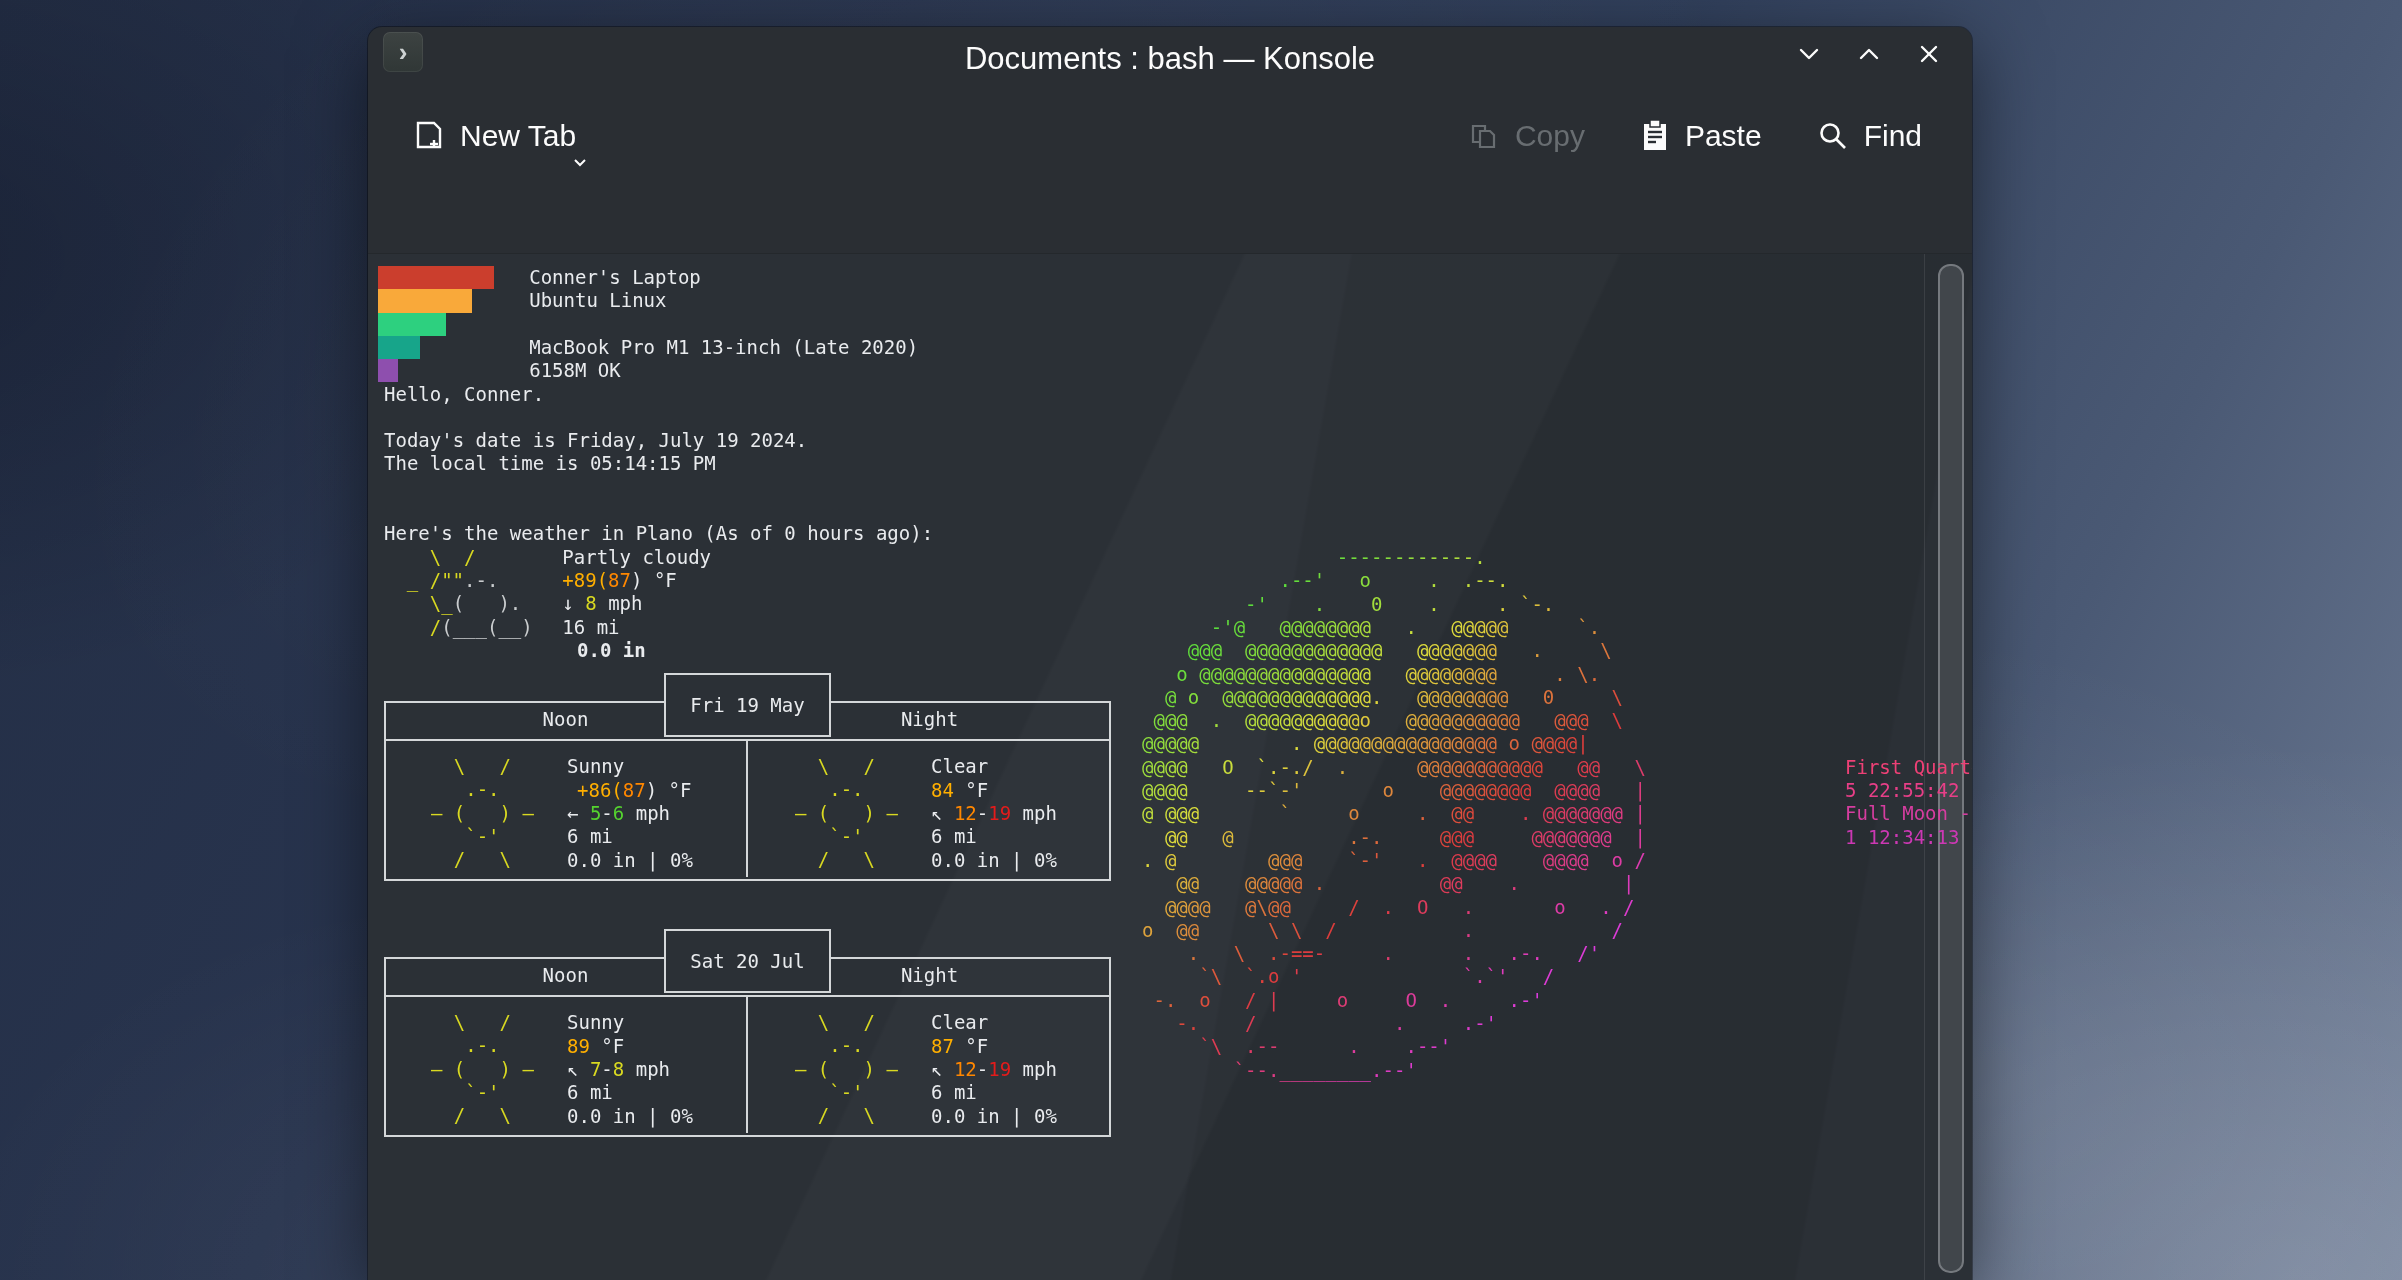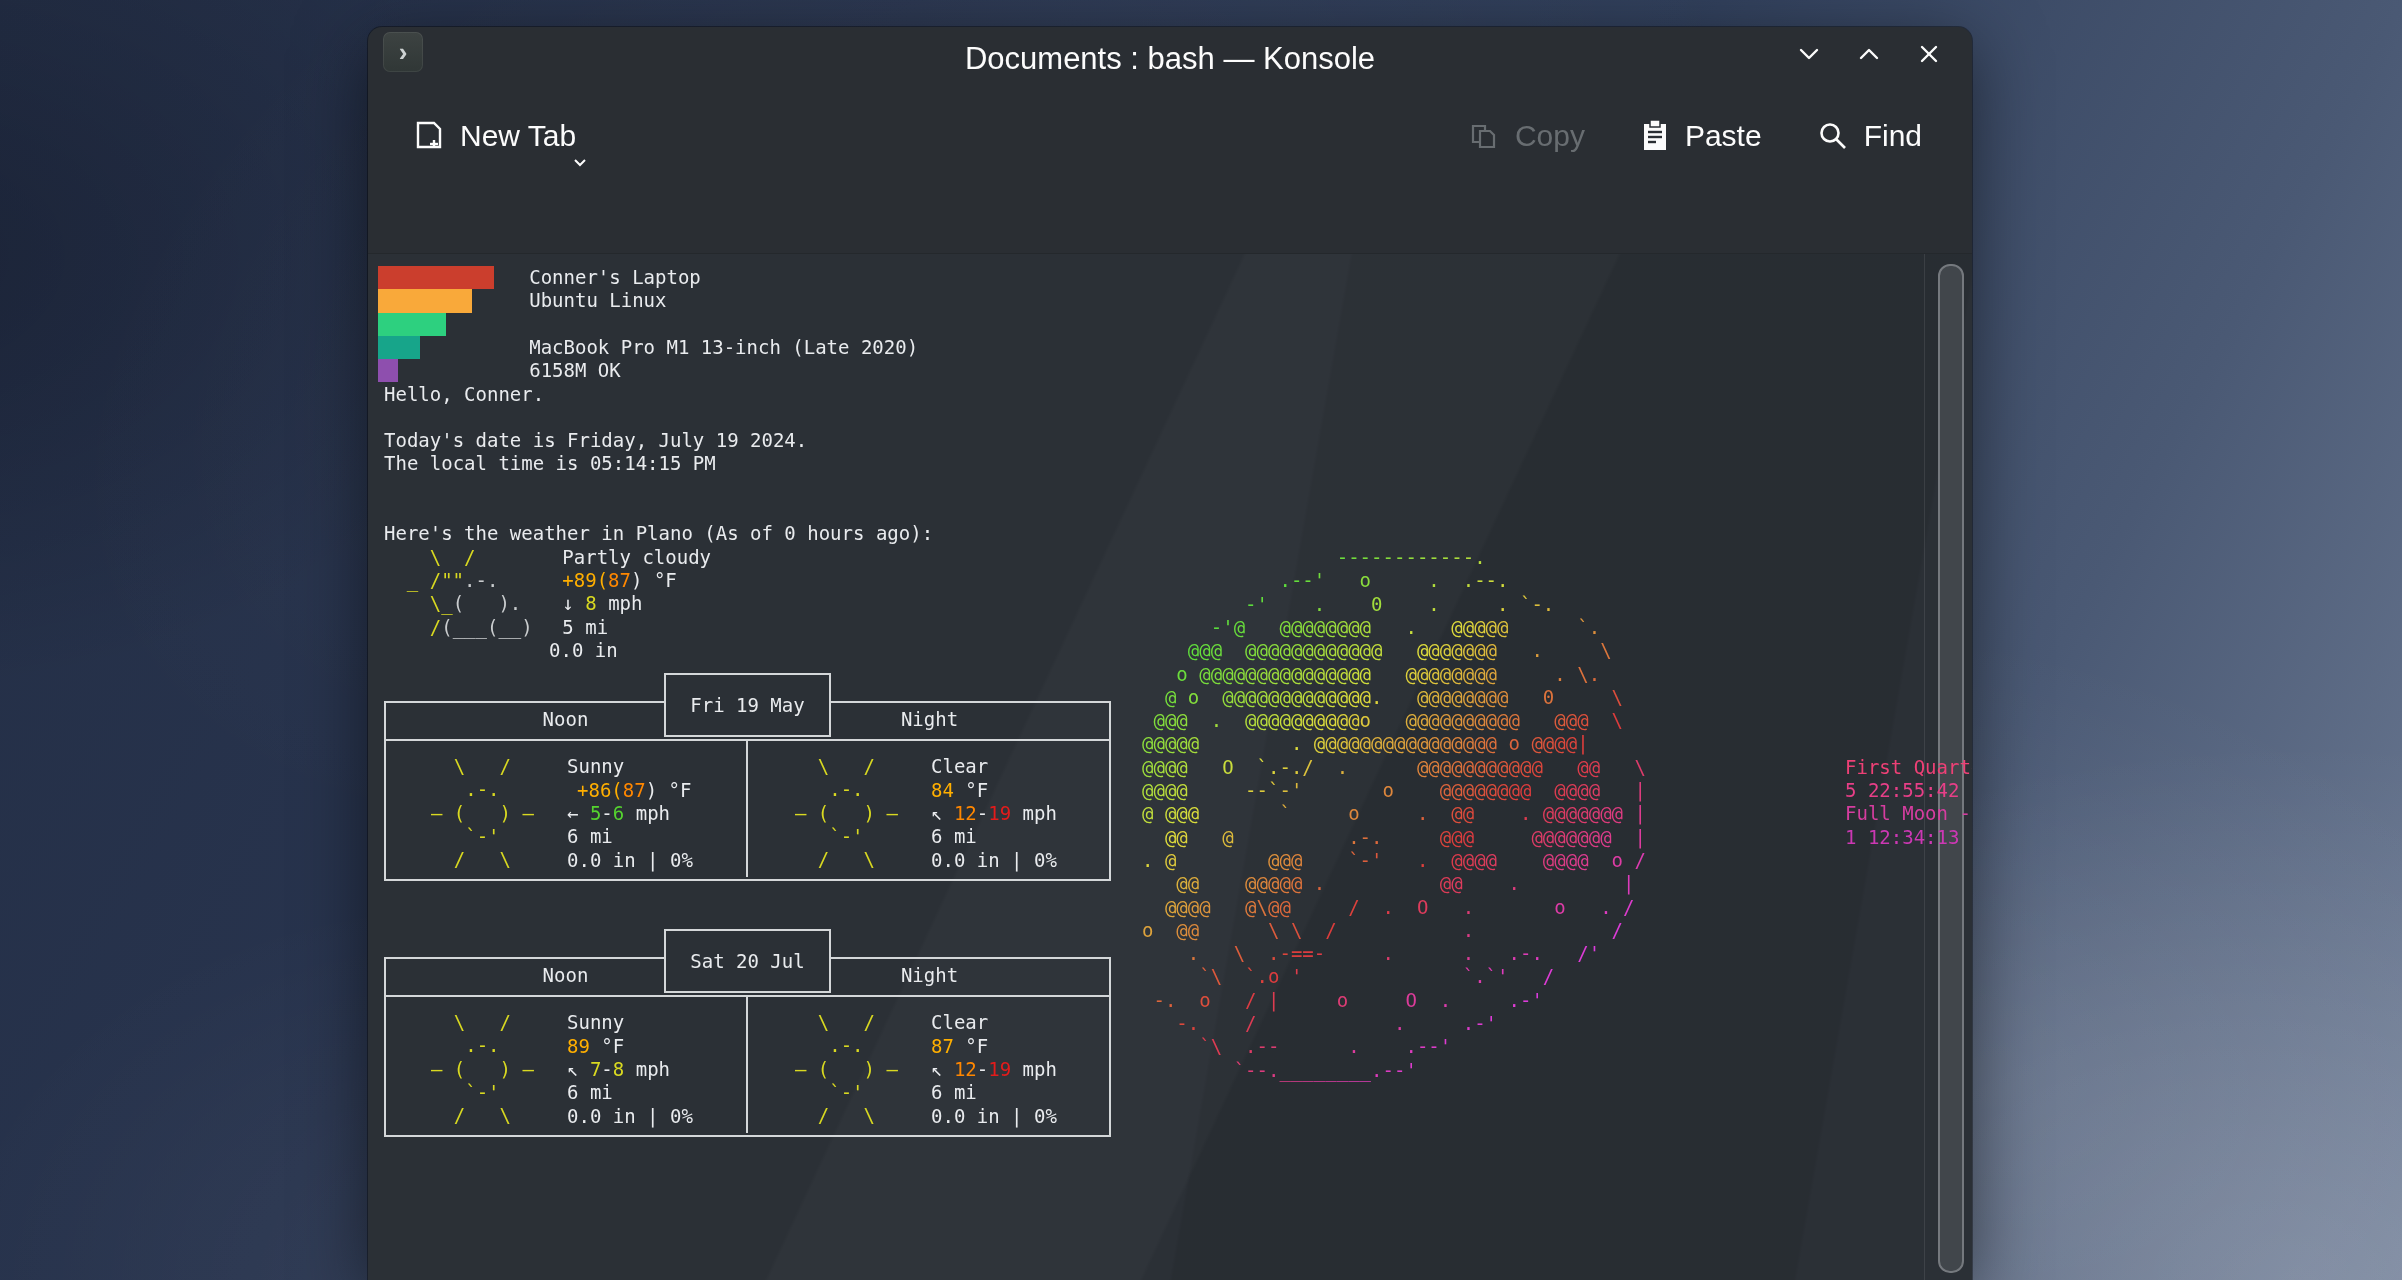--- a/index.html
+++ b/index.html
@@ -159,22 +159,22 @@
       <div class="trow" style="left: 16px; top: 175.1px;"><span style="color: rgb(233, 235, 238);">Today's date is Friday, July 19 2024.</span></div>
       <div class="trow" style="left: 16px; top: 198.4px;"><span style="color: rgb(233, 235, 238);">The local time is 05:14:15 PM</span></div>
       <div class="trow" style="left: 16px; top: 268.3px;"><span style="color: rgb(233, 235, 238);">Here's the weather in Plano (As of 0 hours ago):</span></div>
       <div class="trow" style="left: 27.433px; top: 291.6px;"><span style="color: rgb(217, 217, 33);">   \  /</span></div>
       <div class="trow" style="left: 27.433px; top: 314.9px;"><span style="color: rgb(217, 217, 33);"> _ /""</span><span style="color: rgb(201, 204, 206);">.-.</span></div>
       <div class="trow" style="left: 27.433px; top: 338.2px;"><span style="color: rgb(217, 217, 33);">   \_</span><span style="color: rgb(201, 204, 206);">(   ).</span></div>
       <div class="trow" style="left: 27.433px; top: 361.5px;"><span style="color: rgb(217, 217, 33);">   /</span><span style="color: rgb(201, 204, 206);">(___(__)</span></div>
       <div class="trow" style="left: 194.355px; top: 291.6px;"><span style="color: rgb(233, 235, 238);">Partly cloudy</span></div>
       <div class="trow" style="left: 194.355px; top: 314.9px;"><span style="color: rgb(255, 175, 0);">+89(</span><span style="color: rgb(255, 135, 0);">87</span><span style="color: rgb(233, 235, 238);">) °F</span></div>
       <div class="trow" style="left: 194.355px; top: 338.2px;"><span style="color: rgb(233, 235, 238);">↓ </span><span style="color: rgb(217, 217, 33);">8</span><span style="color: rgb(233, 235, 238);"> mph</span></div>
-      <div class="trow" style="left: 194.355px; top: 361.5px;"><span style="color: rgb(233, 235, 238);">5 mi</span></div>
-      <div class="trow" style="left: 181px; top: 384.8px;"><span style="color: rgb(233, 235, 238);">0.0 in</span></div>
+      <div class="trow" style="left: 194.355px; top: 361.5px;"><span style="color: rgb(233, 235, 238);">16 mi</span></div>
+      <div class="trow" style="left: 209px; top: 384.8px; font-weight: bold;"><span style="color: rgb(233, 235, 238);">0.0 in</span></div>
       <div class="wtable-box" style="left: 16px; top: 447px; width: 723px; height: 176px;"></div>
       <div class="wtable-div" style="left: 378px; top: 485px; height: 138px;"></div>
       <div class="wtable-sep" style="left: 16px; top: 485px; width: 727px;"></div>
       <div class="wdate-box" style="left: 296px; top: 419px; width: 163px; height: 60px; line-height: 60px;">Fri 19 May</div>
       <div class="whead" style="left: 16px; top: 454px;">Noon</div>
       <div class="trow" style="left: 40px; top: 501px; height: 116.5px; color: rgb(217, 217, 33);">    \   /
      .-.
   ― (   ) ―
      `-'
     /   \</div>

